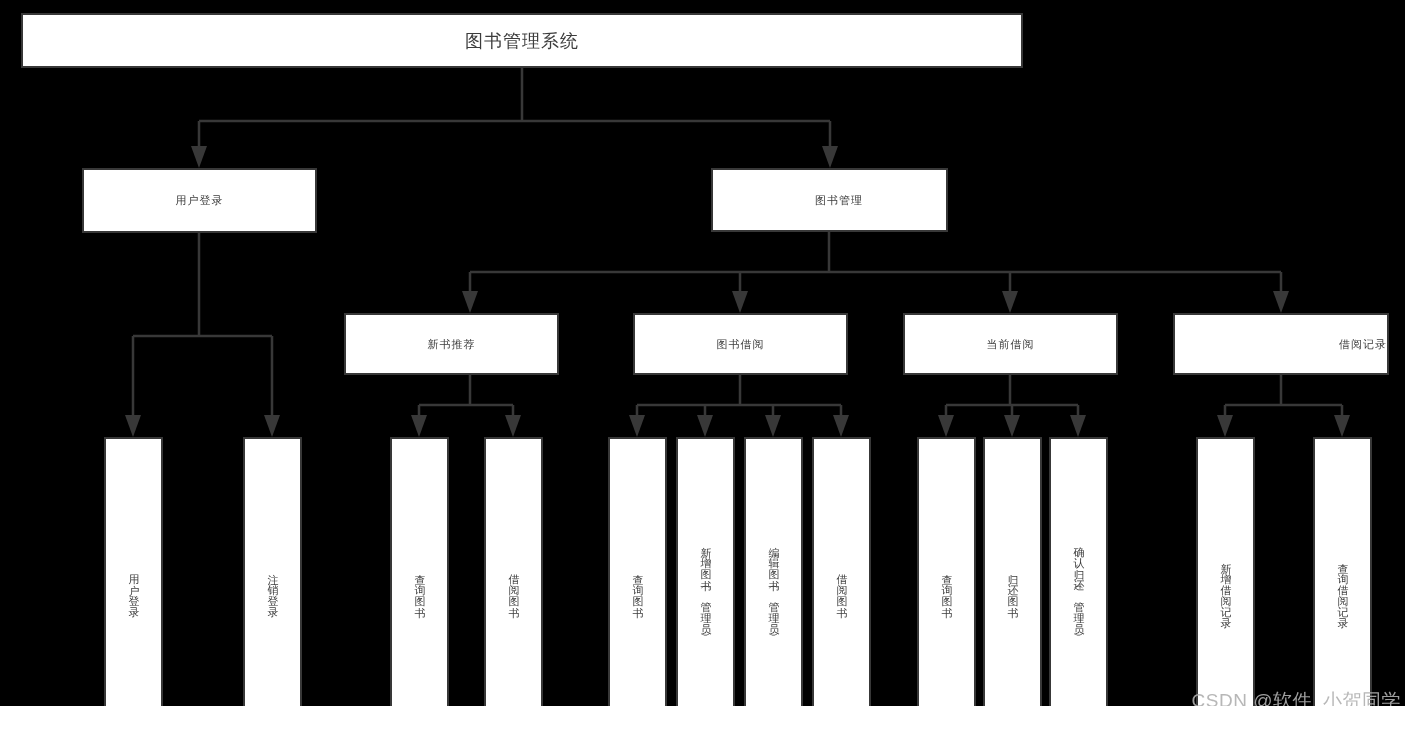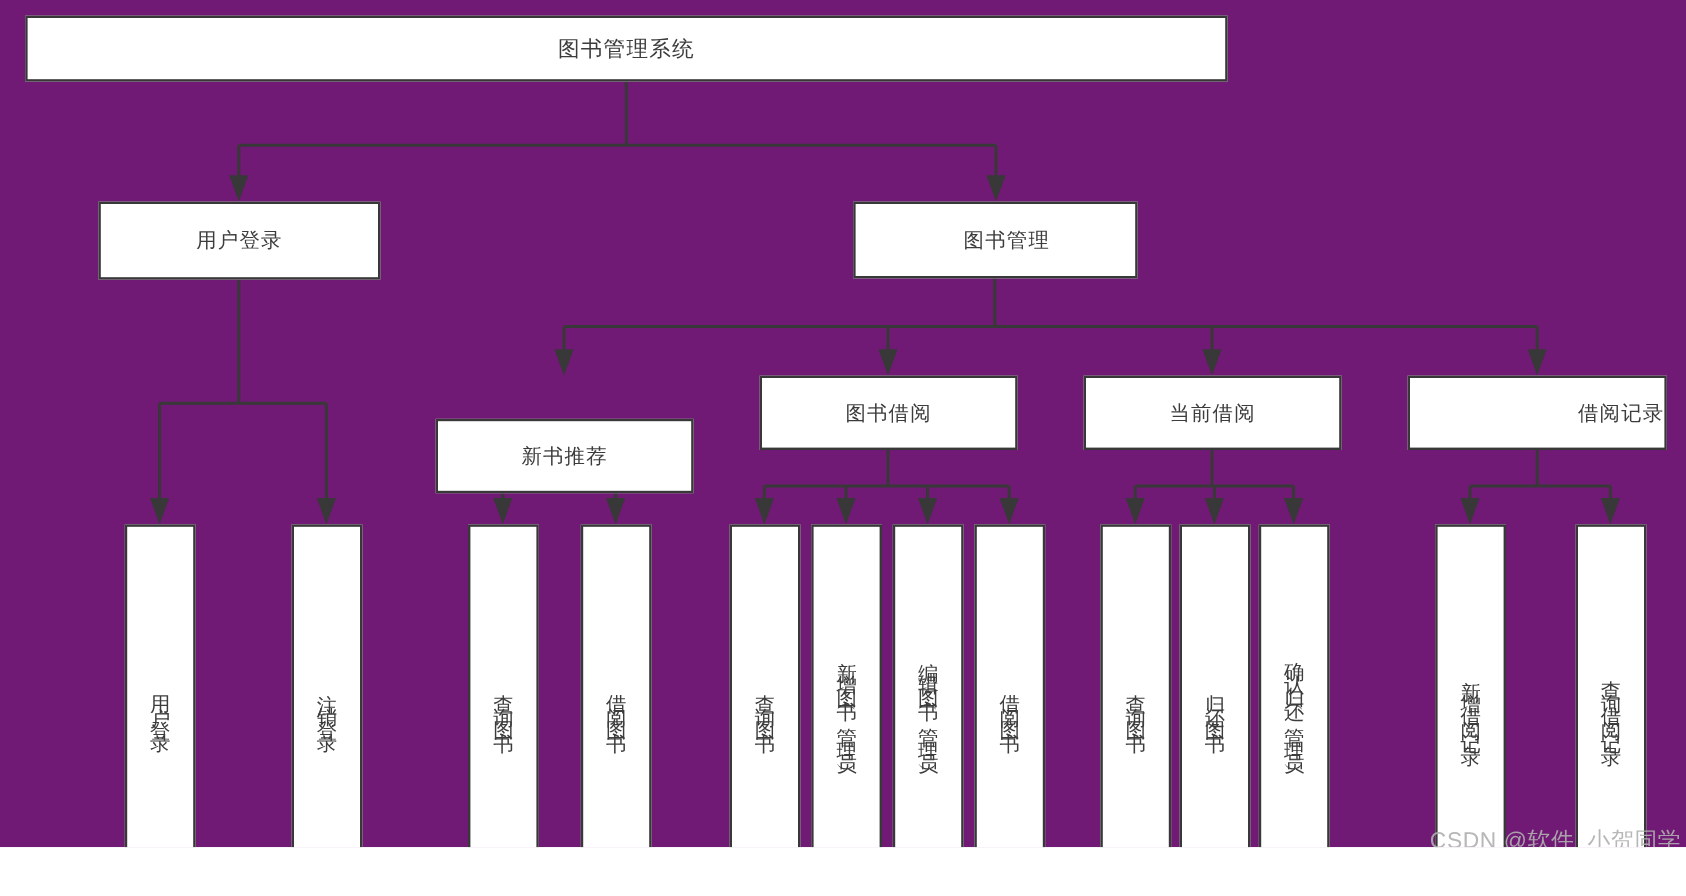--- a/index.html
+++ b/index.html
@@ -1,39 +1,39 @@
 <!DOCTYPE html>
 <html><head>
 <meta charset="utf-8">
 <style>
   html,body{margin:0;padding:0;background:#ffffff;}
   .canvas{
     position:relative;
     width:1405px;height:706px;
-    background:#701a75;
+    background:#000000;
     font-family:"Liberation Sans","DejaVu Sans",sans-serif;
     overflow:hidden;
   }
   .connectors{position:absolute;left:0;top:0;z-index:1;}
   .node{
     position:absolute;
     box-sizing:border-box;
     border:2.5px solid #383838;
     background:#ffffff;
     color:#3c3c3c;
     display:flex;align-items:center;justify-content:center;
     z-index:2;
-    font-size:17px;
+    font-size:11px;
     letter-spacing:1px;
   }
   .node.root{left:21px;top:13px;width:1002px;height:55px;font-size:18px;}
   .node.l2a{left:82px;top:168px;width:235px;height:65px;}
   .node.l2b{left:711px;top:168px;width:237px;height:64px;padding-left:19px;}
   .node.l3{top:313px;width:215px;height:62px;}
-  .node.l3a{left:363px;margin-top:36px;}
+  .node.l3a{left:344px;}
   .node.l3b{left:633px;}
   .node.l3c{left:903px;}
   .node.l3d{left:1173px;width:216px;justify-content:flex-end;}
   .node.leaf{top:437px;width:59px;height:300px;}
   .leaf-text{
     writing-mode:vertical-rl;
     text-orientation:mixed;
     letter-spacing:11px;
     line-height:1;
     white-space:nowrap;

